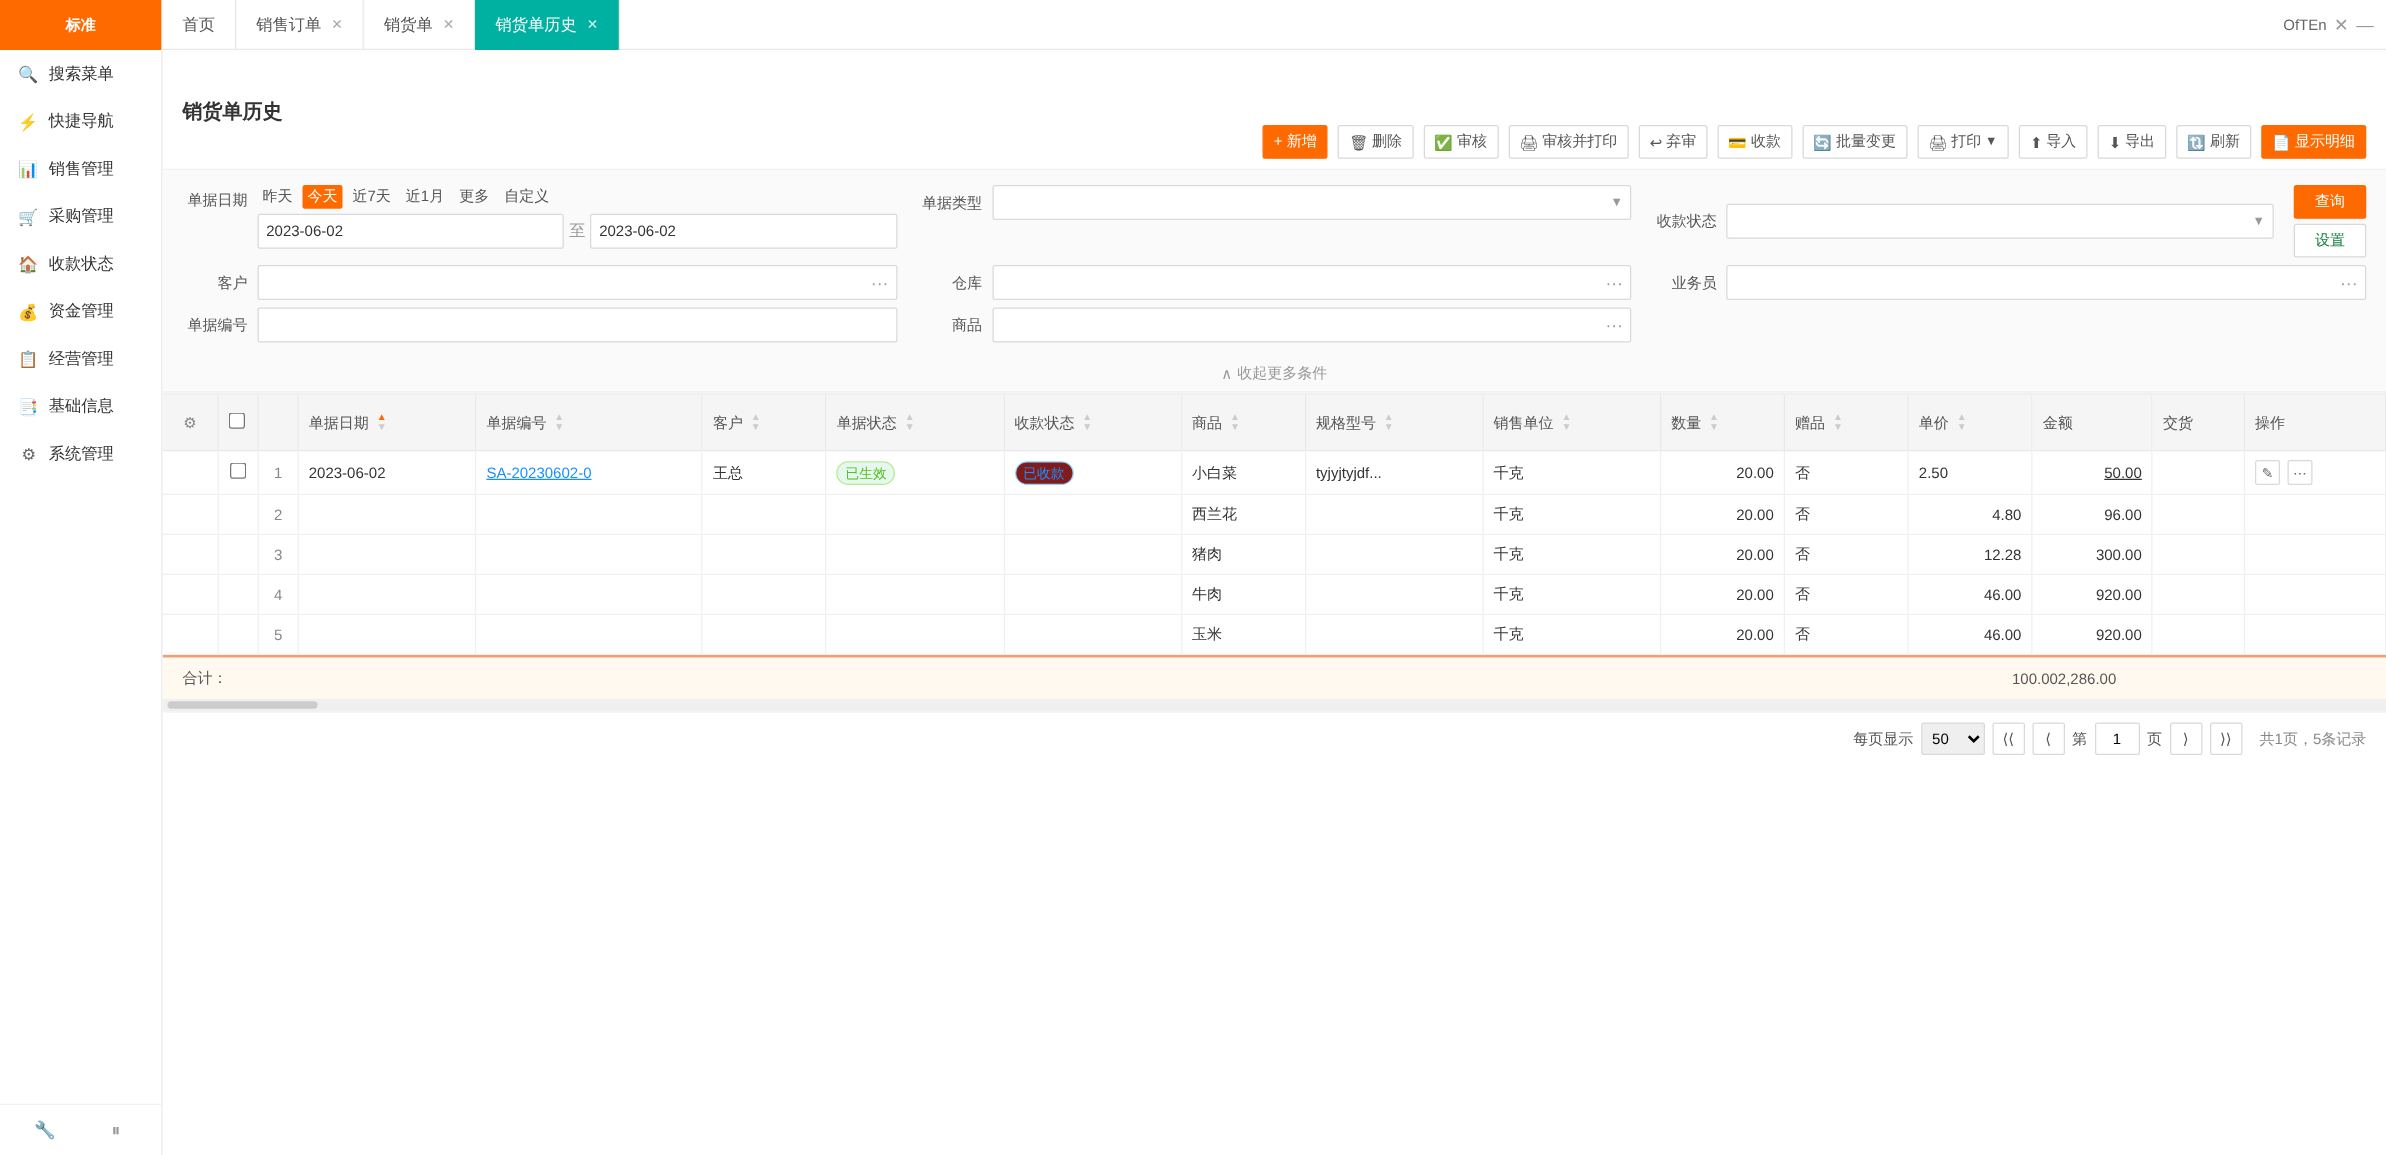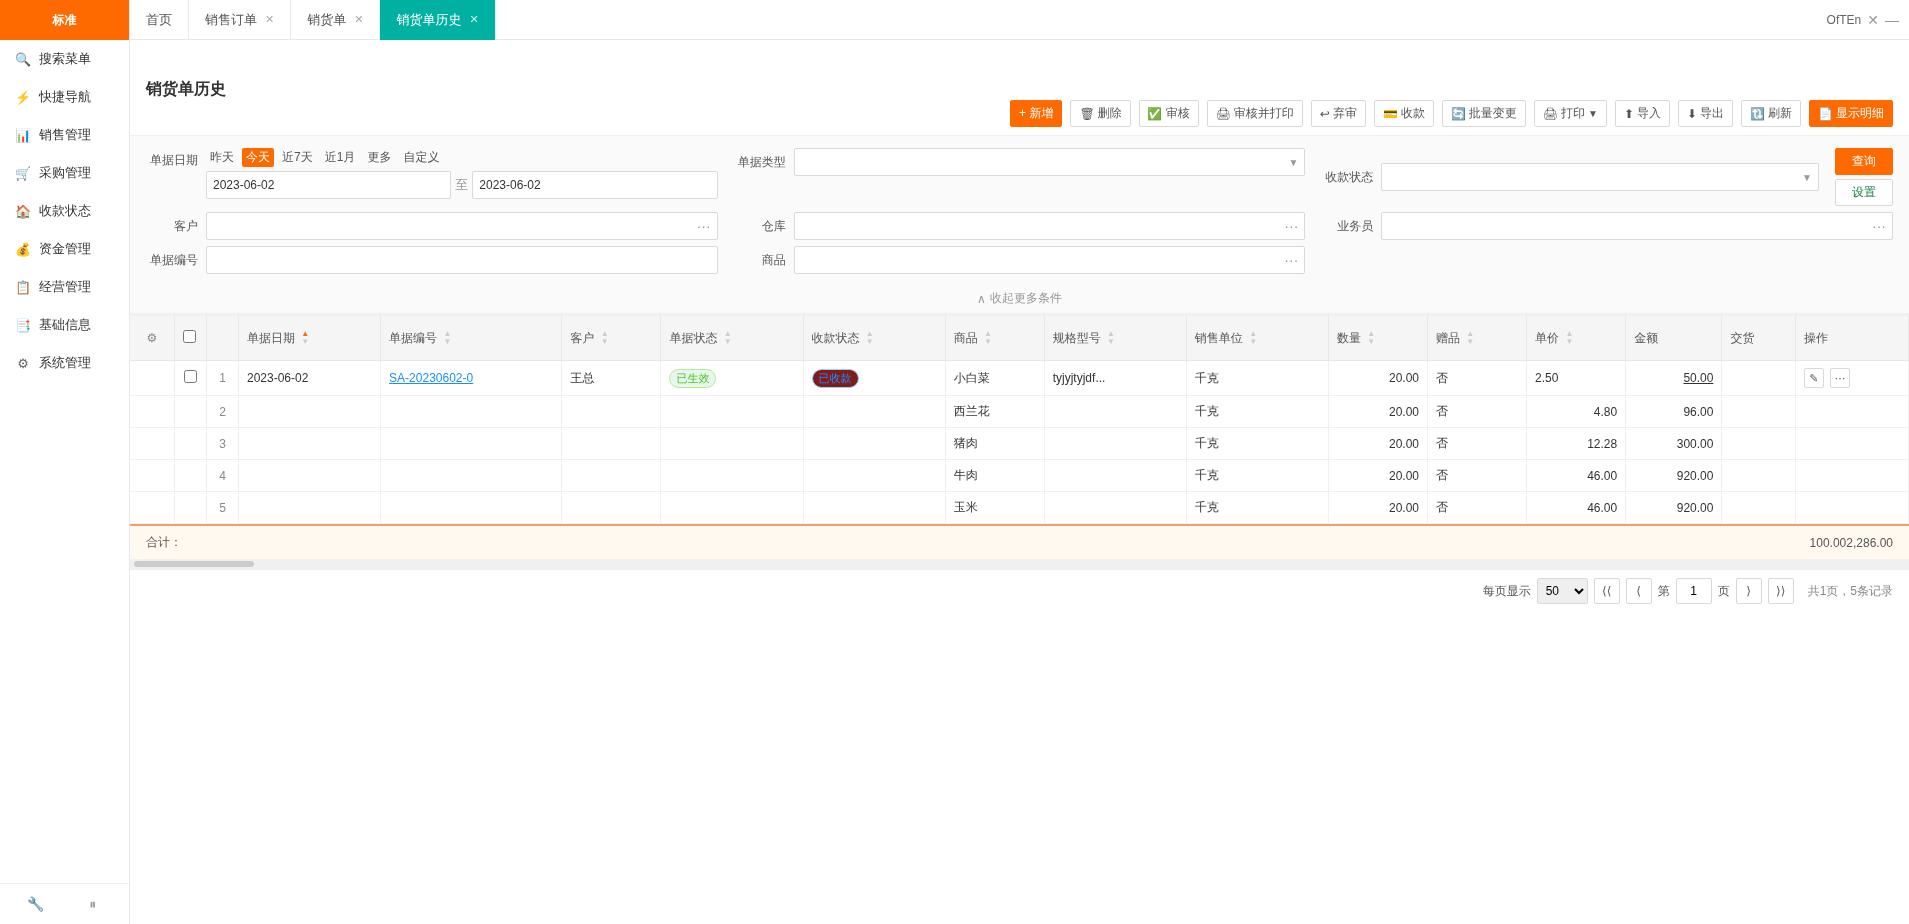--- a/index.html
+++ b/index.html
@@ -814,21 +814,21 @@
               <td></td>
               <td></td>
             </tr>
           </tbody>
       </table>
     </div>
 
     <div class="table-footer">
       <span>合计：</span>
       <span style="margin-left:auto;">100.00</span>
-      <span style="">2,286.00</span>
+      <span style="margin-right:200px;">2,286.00</span>
     </div>
 
     <div class="table-scroll-bar">
       <div class="table-scroll-thumb"></div>
     </div>
 
     <div class="pagination">
       <span>每页显示</span>
       <select class="page-size-select">
         <option>50</option>

